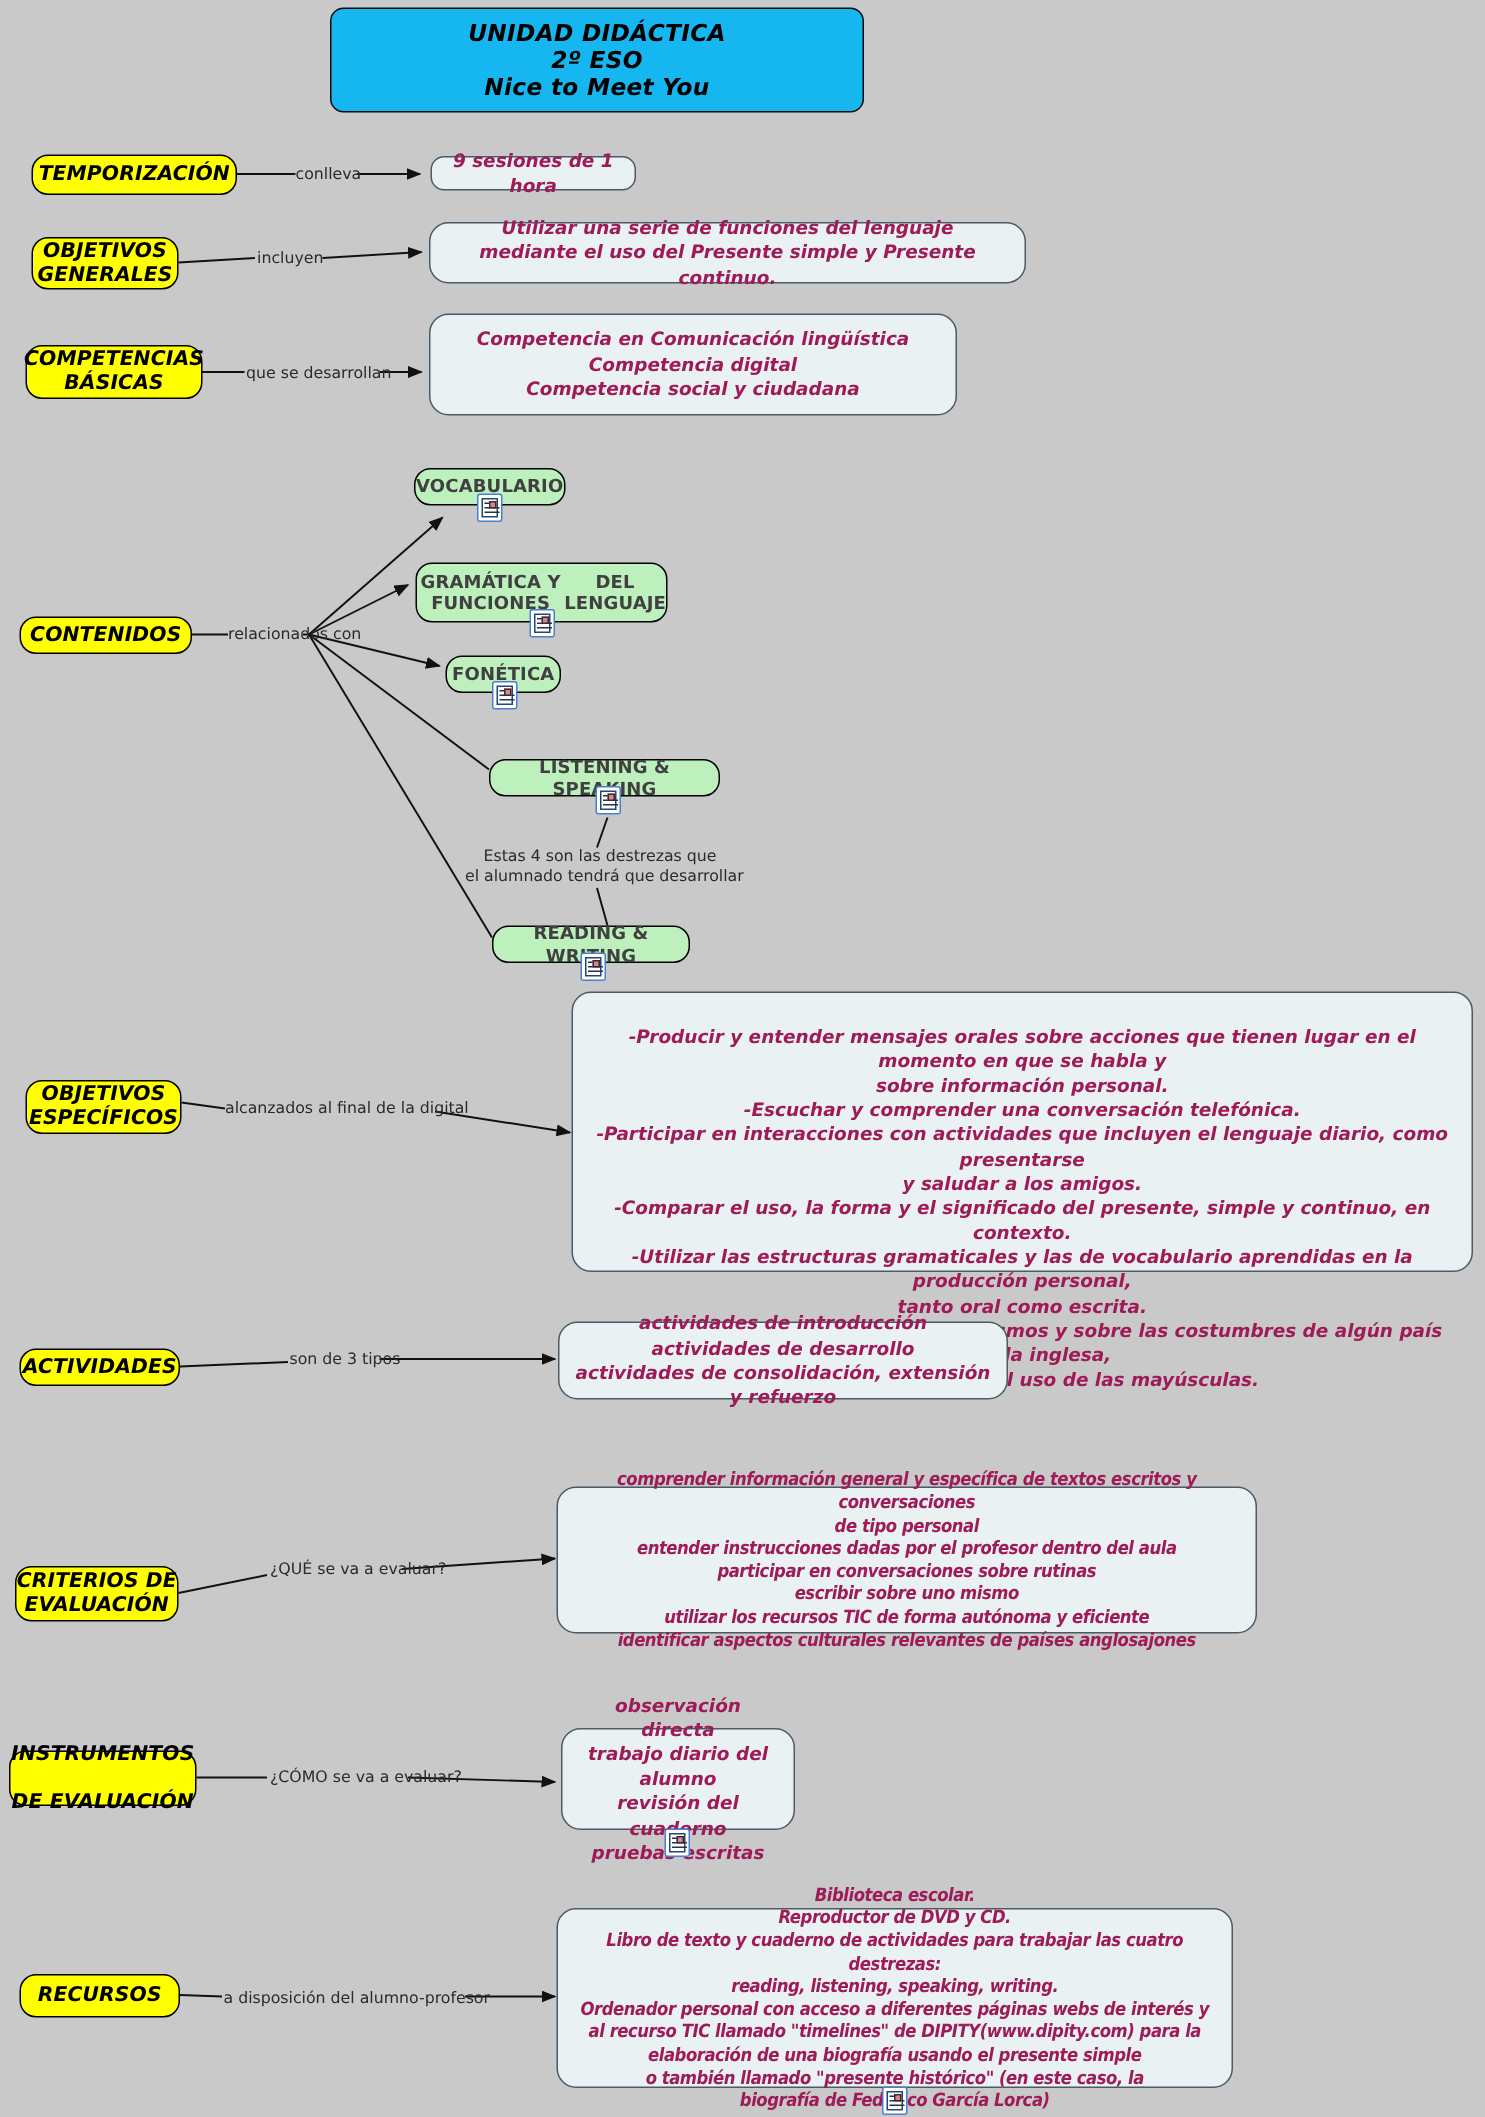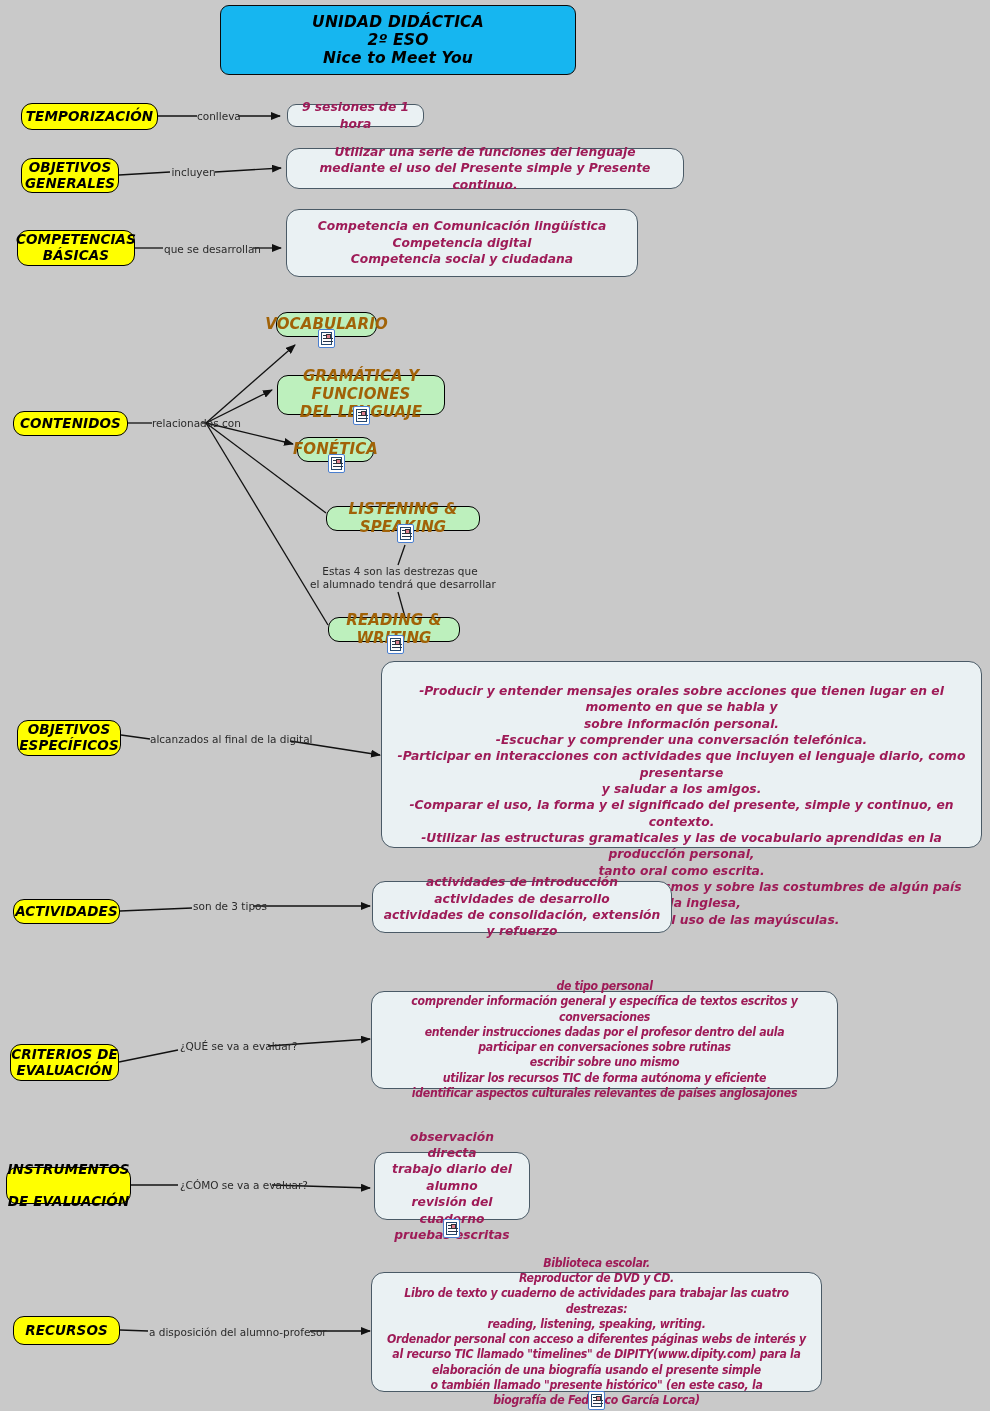--- a/index.html
+++ b/index.html
@@ -46,24 +46,23 @@
   .key-node {
     background: #ffff00;
     color: #000;
     font-weight: bold;
     font-style: italic;
     font-size: 13.5px;
     letter-spacing: 0.1px;
   }
   .green-node {
     background: #bdf0bd;
-    color: #a16207;
+    color: #404040;
     font-weight: bold;
-    font-style: italic;
-    font-size: 15px;
+    font-size: 12px;
     letter-spacing: 0.1px;
   }
   .content-node {
     background: #eaf1f3;
     border: 1.2px solid #4a5a66;
     border-radius: 13px;
     color: #9e1b57;
     font-weight: bold;
     font-style: italic;
     font-size: 12.3px;
@@ -220,21 +219,21 @@
   </div>
   <div class="doc-icon" style="left:318px; top:329px;">
     <div class="sheet">
       <div class="bar" style="top:2px; width:6px;"></div>
       <div class="bar" style="top:5px; width:10px;"></div>
       <div class="bar" style="top:8px; width:10px;"></div>
       <div class="sq"></div>
     </div>
   </div>
 
-  <div class="node green-node" style="left:277px; top:375px; width:168px; height:40px; flex-direction:column;">
+  <div class="node green-node" style="left:277px; top:375px; width:168px; height:40px; ">
     <span>GRAMÁTICA Y FUNCIONES</span>
     <span>DEL LENGUAJE</span>
   </div>
   <div class="doc-icon" style="left:353px; top:406px;">
     <div class="sheet">
       <div class="bar" style="top:2px; width:6px;"></div>
       <div class="bar" style="top:5px; width:10px;"></div>
       <div class="bar" style="top:8px; width:10px;"></div>
       <div class="sq"></div>
     </div>
@@ -317,22 +316,22 @@
 
   <div class="node key-node" style="left:10px; top:1044px; width:109px; height:37px; flex-direction:column;">
     <span>CRITERIOS DE</span>
     <span>EVALUACIÓN</span>
   </div>
   <div class="edge-label" style="left:180px; top:1040px; width:92px;">
     <span>¿QUÉ se va a evaluar?</span>
   </div>
   <div class="node content-node cond" style="left:371px; top:991px; width:467px; height:98px; flex-direction:column; font-size:12.2px; line-height:1.25;">
     <div id="cr-lines">
+        <div>comprender información general y específica de textos escritos y conversaciones</div>
         <div>de tipo personal</div>
-        <div>comprender información general y específica de textos escritos y conversaciones</div>
         <div>entender instrucciones dadas por el profesor dentro del aula</div>
         <div>participar en conversaciones sobre rutinas</div>
         <div>escribir sobre uno mismo</div>
         <div>utilizar los recursos TIC de forma autónoma y eficiente</div>
         <div>identificar aspectos culturales relevantes de países anglosajones</div>
       </div>
   </div>
 
   <div class="node key-node" style="left:6px; top:1167px; width:125px; height:37px; flex-direction:column;gap:16px;">
     <span>INSTRUMENTOS</span>

